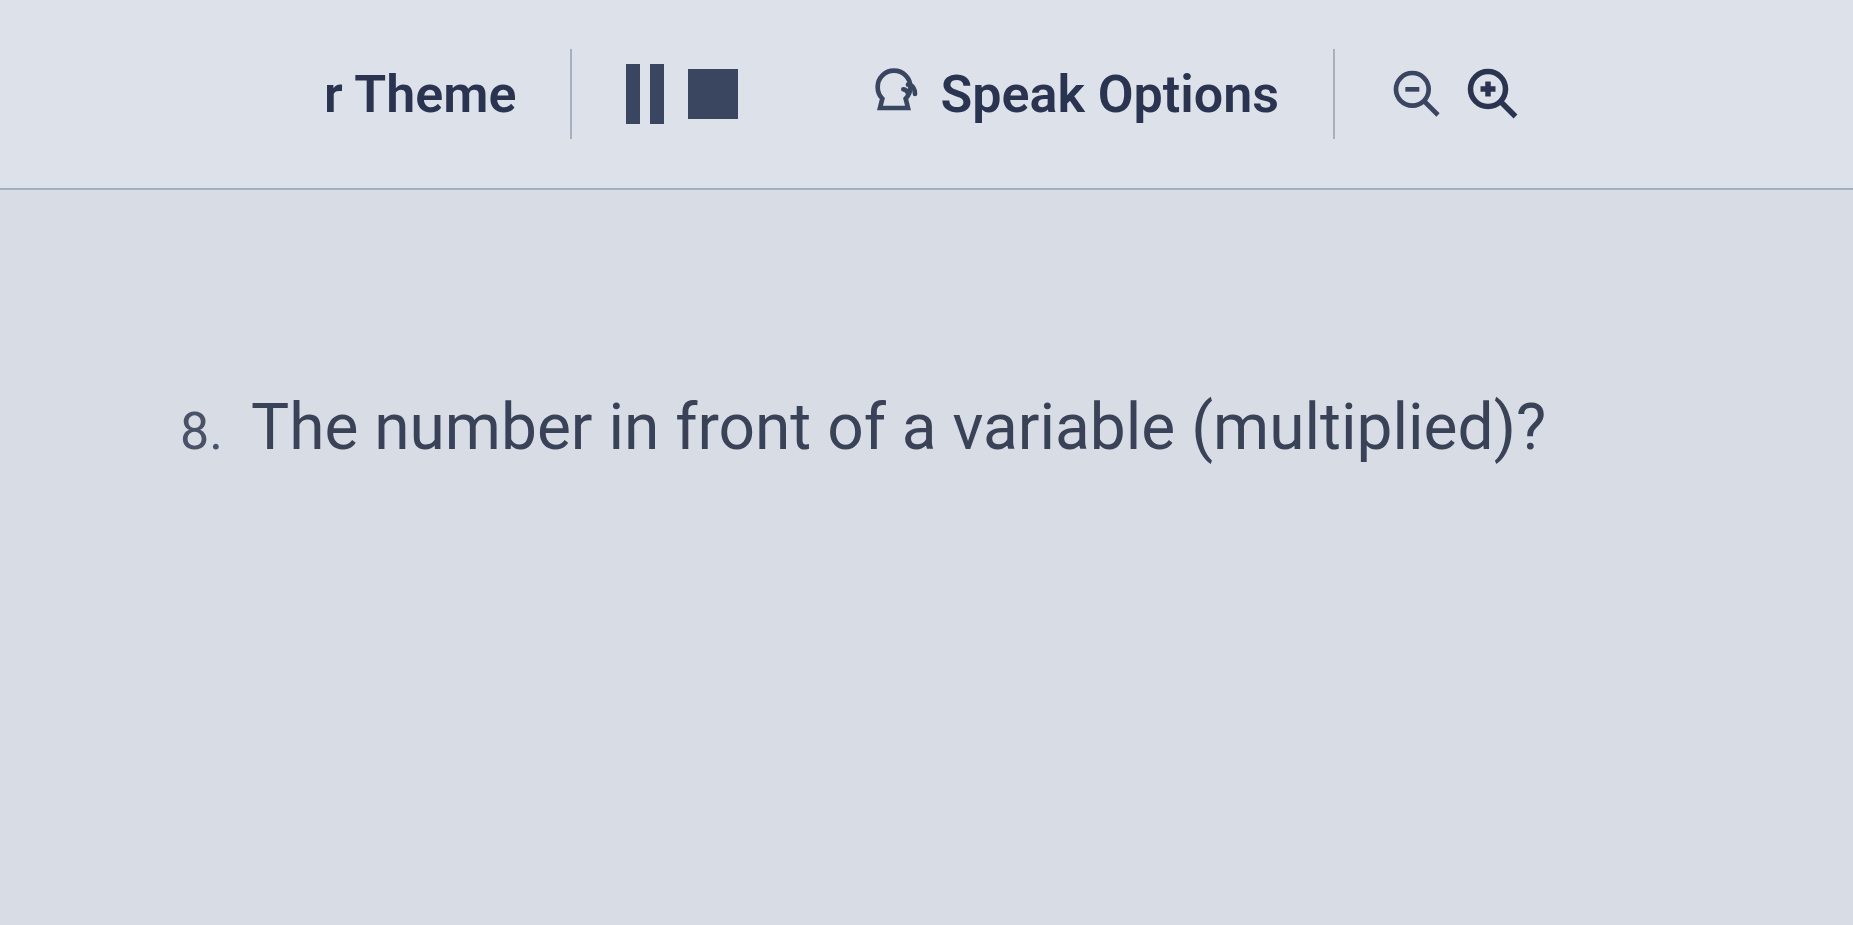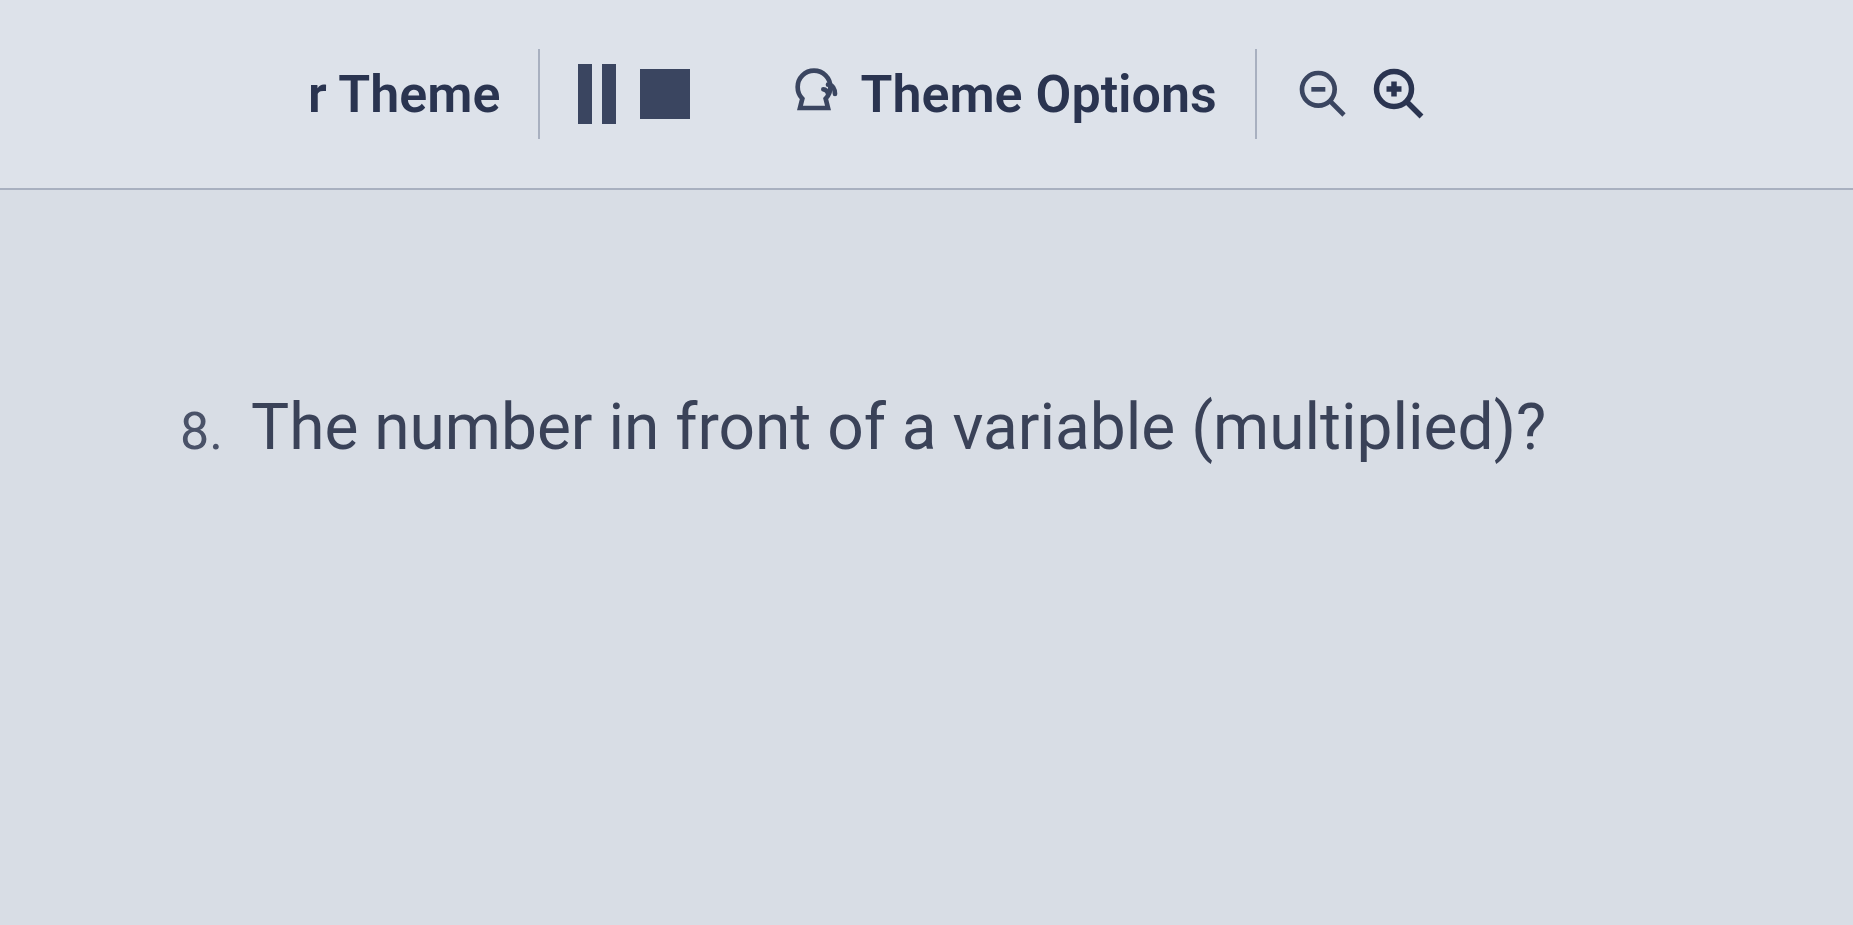--- a/index.html
+++ b/index.html
@@ -10,21 +10,21 @@
       height: 925px;
       overflow: hidden;
     }
     .toolbar {
       height: 190px;
       background: #dde2ea;
       border-bottom: 2px solid #a8b0c0;
       display: flex;
       align-items: center;
       padding: 0 20px;
-      gap: 28px;
+      gap: 44px;
     }
     .toolbar-section {
       display: flex;
       align-items: center;
       gap: 24px;
     }
     .toolbar-label {
       font-size: 52px;
       font-weight: 600;
       color: #2a3450;
@@ -119,21 +119,21 @@
   <div class="flex-spacer"></div>
 
   <div class="toolbar-section speak-group">
     <span class="icon-btn">
       <svg width="56" height="56" viewBox="0 0 24 24" fill="none" stroke="#3a4560" stroke-width="2">
         <path d="M12 2a7 7 0 0 0-7 7c0 3 2 5 2 5l-1 4h12l-1-4s2-2 2-5a7 7 0 0 0-7-7z"></path>
         <path d="M16 10c1 0 2 1 2 2" stroke-linecap="round"></path>
         <path d="M18 8c2 0 3 2 3 4" stroke-linecap="round"></path>
       </svg>
     </span>
-    <span class="toolbar-label">Theme Options</span>
+    <span class="toolbar-label">Speak Options</span>
   </div>
 
   <div class="divider"></div>
 
   <div class="toolbar-section zoom-group">
     <span class="icon-btn">
       <svg width="56" height="56" viewBox="0 0 24 24" fill="none" stroke="#3a4560" stroke-width="2">
         <circle cx="10" cy="10" r="7"></circle>
         <line x1="15" y1="15" x2="21" y2="21"></line>
         <line x1="7" y1="10" x2="13" y2="10"></line>

